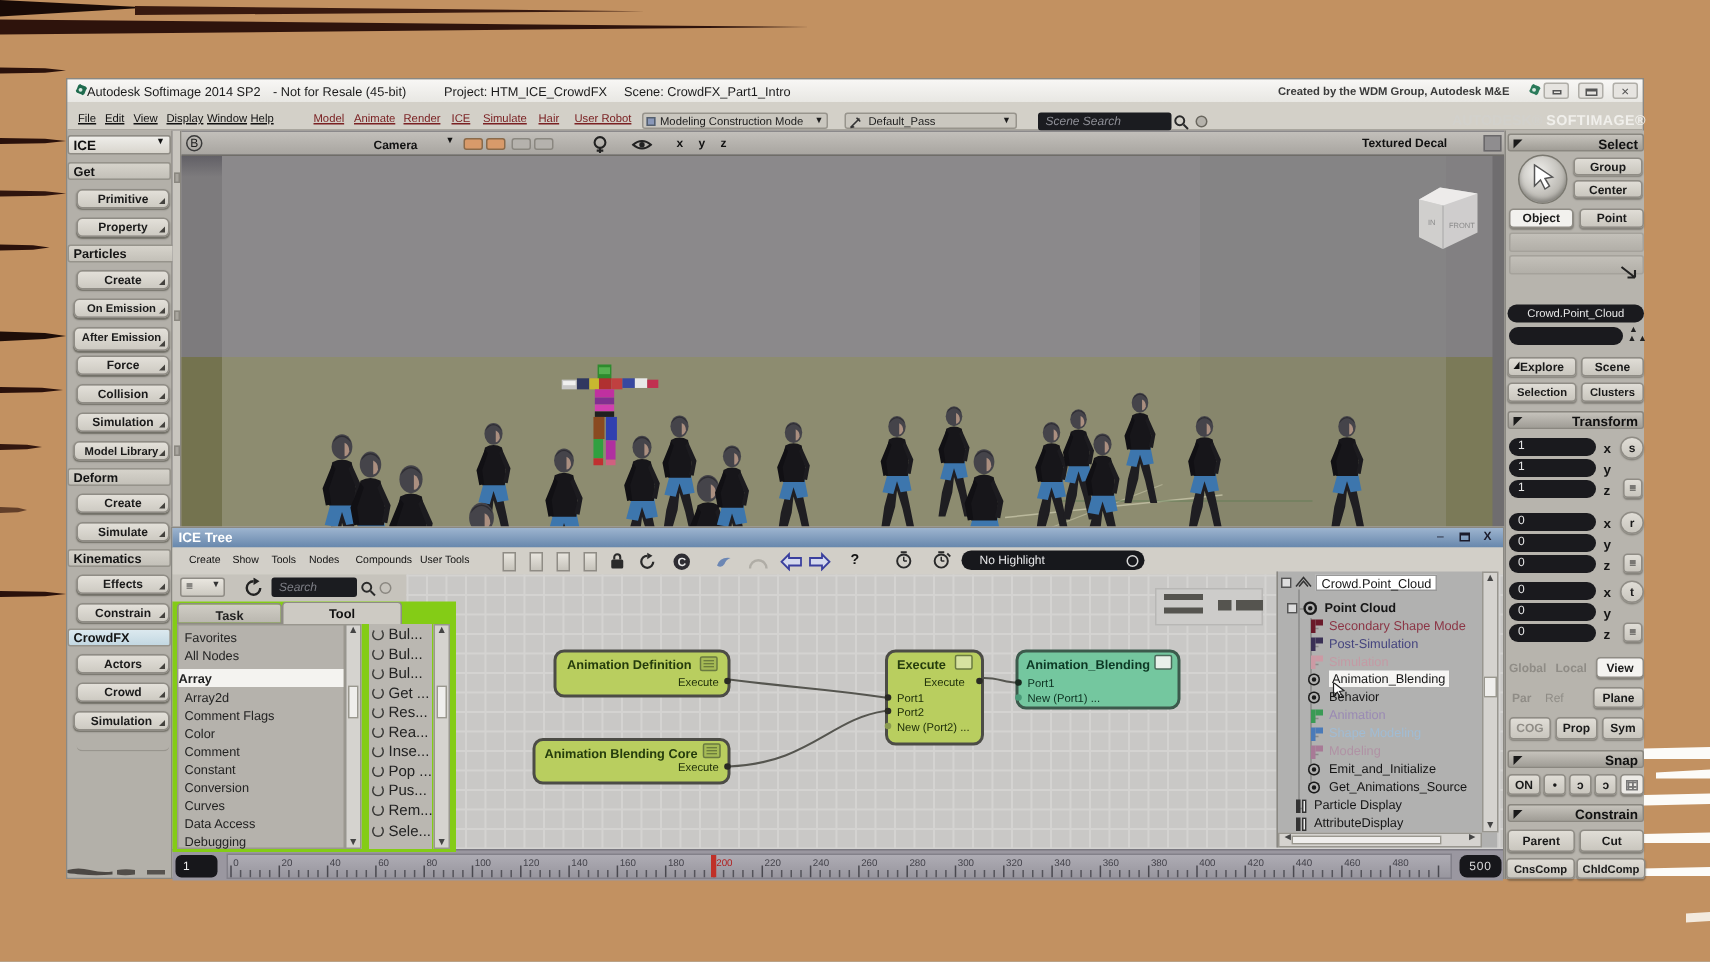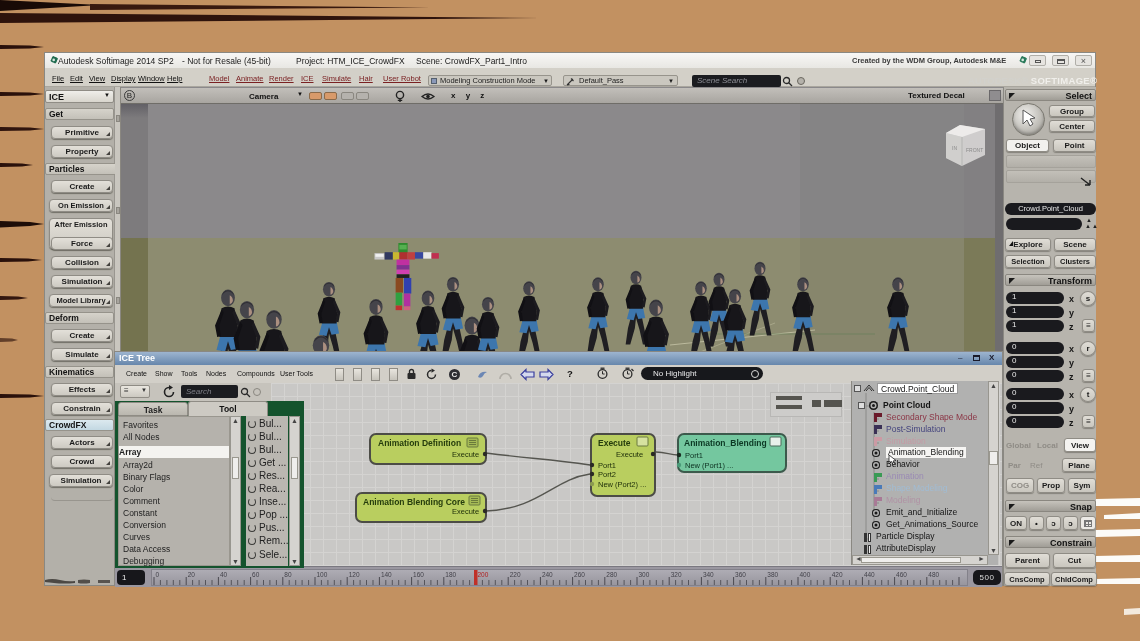--- a/index.html
+++ b/index.html
@@ -107,21 +107,21 @@
 </div>
 
 <div id="leftbar" class="abs" style="left:45px;top:87px;width:70px;height:498px;background:#b3b0a9;border-right:1px solid #999690;">
   <div class="abs" style="left:0px;top:3px;width:69px;height:13px;background:linear-gradient(#efeeea,#d8d5cd);border:1px solid #8f8c85;border-radius:2px;font-size:9px;font-weight:bold;padding:1px 0 0 3px;color:#111">ICE<span style="position:absolute;right:3px;font-size:6px">▼</span></div>
   <div class="hdr" style="left:0px;top:21px;width:69px;height:12px;font-size:8.5px;padding-left:3px">Get</div>
   <div class="btn" style="left:6px;top:39px;width:62px;height:13px;font-size:8px;line-height:12px">Primitive<i class="tri"></i></div>
   <div class="btn" style="left:6px;top:58px;width:62px;height:13px;font-size:8px;line-height:12px">Property<i class="tri"></i></div>
   <div class="hdr" style="left:0px;top:76px;width:72px;height:12px;font-size:8.5px;padding-left:3px">Particles</div>
   <div class="btn" style="left:6px;top:93px;width:62px;height:13px;font-size:8px;line-height:12px">Create<i class="tri"></i></div>
   <div class="btn" style="left:4px;top:112px;width:64px;height:13px;font-size:7.5px;line-height:12px">On Emission<i class="tri"></i></div>
-  <div class="btn" style="left:4px;top:131px;width:64px;height:31px;font-size:7.5px;line-height:12px">After Emission<i class="tri"></i></div>
+  <div class="btn" style="left:4px;top:131px;width:64px;height:16px;font-size:7.5px;line-height:12px">After Emission<i class="tri"></i></div>
   <div class="btn" style="left:6px;top:150px;width:62px;height:13px;font-size:8px;line-height:12px">Force<i class="tri"></i></div>
   <div class="btn" style="left:6px;top:169px;width:62px;height:13px;font-size:8px;line-height:12px">Collision<i class="tri"></i></div>
   <div class="btn" style="left:6px;top:188px;width:62px;height:13px;font-size:8px;line-height:12px">Simulation<i class="tri"></i></div>
   <div class="btn" style="left:4px;top:207px;width:64px;height:13px;font-size:7.5px;line-height:12px">Model Library<i class="tri"></i></div>
   <div class="hdr" style="left:0px;top:225px;width:69px;height:12px;font-size:8.5px;padding-left:3px">Deform</div>
   <div class="btn" style="left:6px;top:242px;width:62px;height:13px;font-size:8px;line-height:12px">Create<i class="tri"></i></div>
   <div class="btn" style="left:6px;top:261px;width:62px;height:13px;font-size:8px;line-height:12px">Simulate<i class="tri"></i></div>
   <div class="hdr" style="left:0px;top:279px;width:69px;height:12px;font-size:8.5px;padding-left:3px">Kinematics</div>
   <div class="btn" style="left:6px;top:296px;width:62px;height:13px;font-size:8px;line-height:12px">Effects<i class="tri"></i></div>
   <div class="btn" style="left:6px;top:315px;width:62px;height:13px;font-size:8px;line-height:12px">Constrain<i class="tri"></i></div>
@@ -313,30 +313,30 @@
         <path d="M11.5,7 A4.5,4.5 0 1 1 7,2.5" fill="none" stroke="#222" stroke-width="1.6"></path>
         <path d="M7,0 L11,2.5 L7,5 Z" fill="#222"></path>
       </svg>
     <span class="abs blackfield" style="left:66px;top:2px;width:57px;height:13px;font-size:8px;font-style:italic;line-height:13px;padding-left:5px;color:#7e7f86">Search</span>
     <svg class="abs" style="left:125px;top:4px" width="11" height="11" viewBox="0 0 11 11">
         <circle cx="4.5" cy="4.5" r="3" fill="none" stroke="#2a2a2a" stroke-width="1.3"></circle>
         <line x1="7" y1="7" x2="10" y2="10" stroke="#2a2a2a" stroke-width="1.3"></line>
       </svg>
     <span class="abs" style="left:138px;top:5px;width:8px;height:8px;border:1px solid #8a8780;border-radius:50%"></span>
   </div>
-  <div class="abs" style="left:0;top:49px;width:189px;height:167px;background:#14532d;z-index:3">
+  <div class="abs" style="left:0;top:49px;width:189px;height:167px;background:#84cc16;z-index:3">
     <span class="abs" style="left:3px;top:1px;width:70px;height:14px;background:linear-gradient(#d0cdc5,#bab7af);border:1px solid #8f8c85;border-radius:3px 3px 0 0;font-size:8.5px;font-weight:bold;text-align:center;line-height:14px;color:#222">Task</span>
     <span class="abs" style="left:73px;top:0px;width:80px;height:15px;background:#cdcac3;border:1px solid #8f8c85;border-bottom:none;border-radius:3px 3px 0 0;font-size:8.5px;font-weight:bold;text-align:center;line-height:15px;color:#111">Tool</span>
 
     <div class="abs" style="left:3px;top:15px;width:112px;height:150px;background:#b5b2ac;border:1px solid #9a978f;font-size:8.5px;color:#222">
       <span class="abs" style="left:4px;top:3px">Favorites</span>
       <span class="abs" style="left:4px;top:15px">All Nodes</span>
       <b class="abs" style="left:0px;top:29px;width:110px;background:#f4f3f0;padding-left:0;height:12px;line-height:12px">Array</b>
       <span class="abs" style="left:4px;top:43px">Array2d</span>
-      <span class="abs" style="left:4px;top:55px">Binary Flags</span>
+      <span class="abs" style="left:4px;top:55px">Comment Flags</span>
       <span class="abs" style="left:4px;top:67px">Color</span>
       <span class="abs" style="left:4px;top:79px">Comment</span>
       <span class="abs" style="left:4px;top:91px">Constant</span>
       <span class="abs" style="left:4px;top:103px">Conversion</span>
       <span class="abs" style="left:4px;top:115px">Curves</span>
       <span class="abs" style="left:4px;top:127px">Data Access</span>
       <span class="abs" style="left:4px;top:139px">Debugging</span>
     </div>
     <div class="abs sb-v" style="left:115px;top:15px;width:11px;height:150px;">
         <span class="thumb" style="left:1px;top:40px;width:7px;height:22px"></span>

